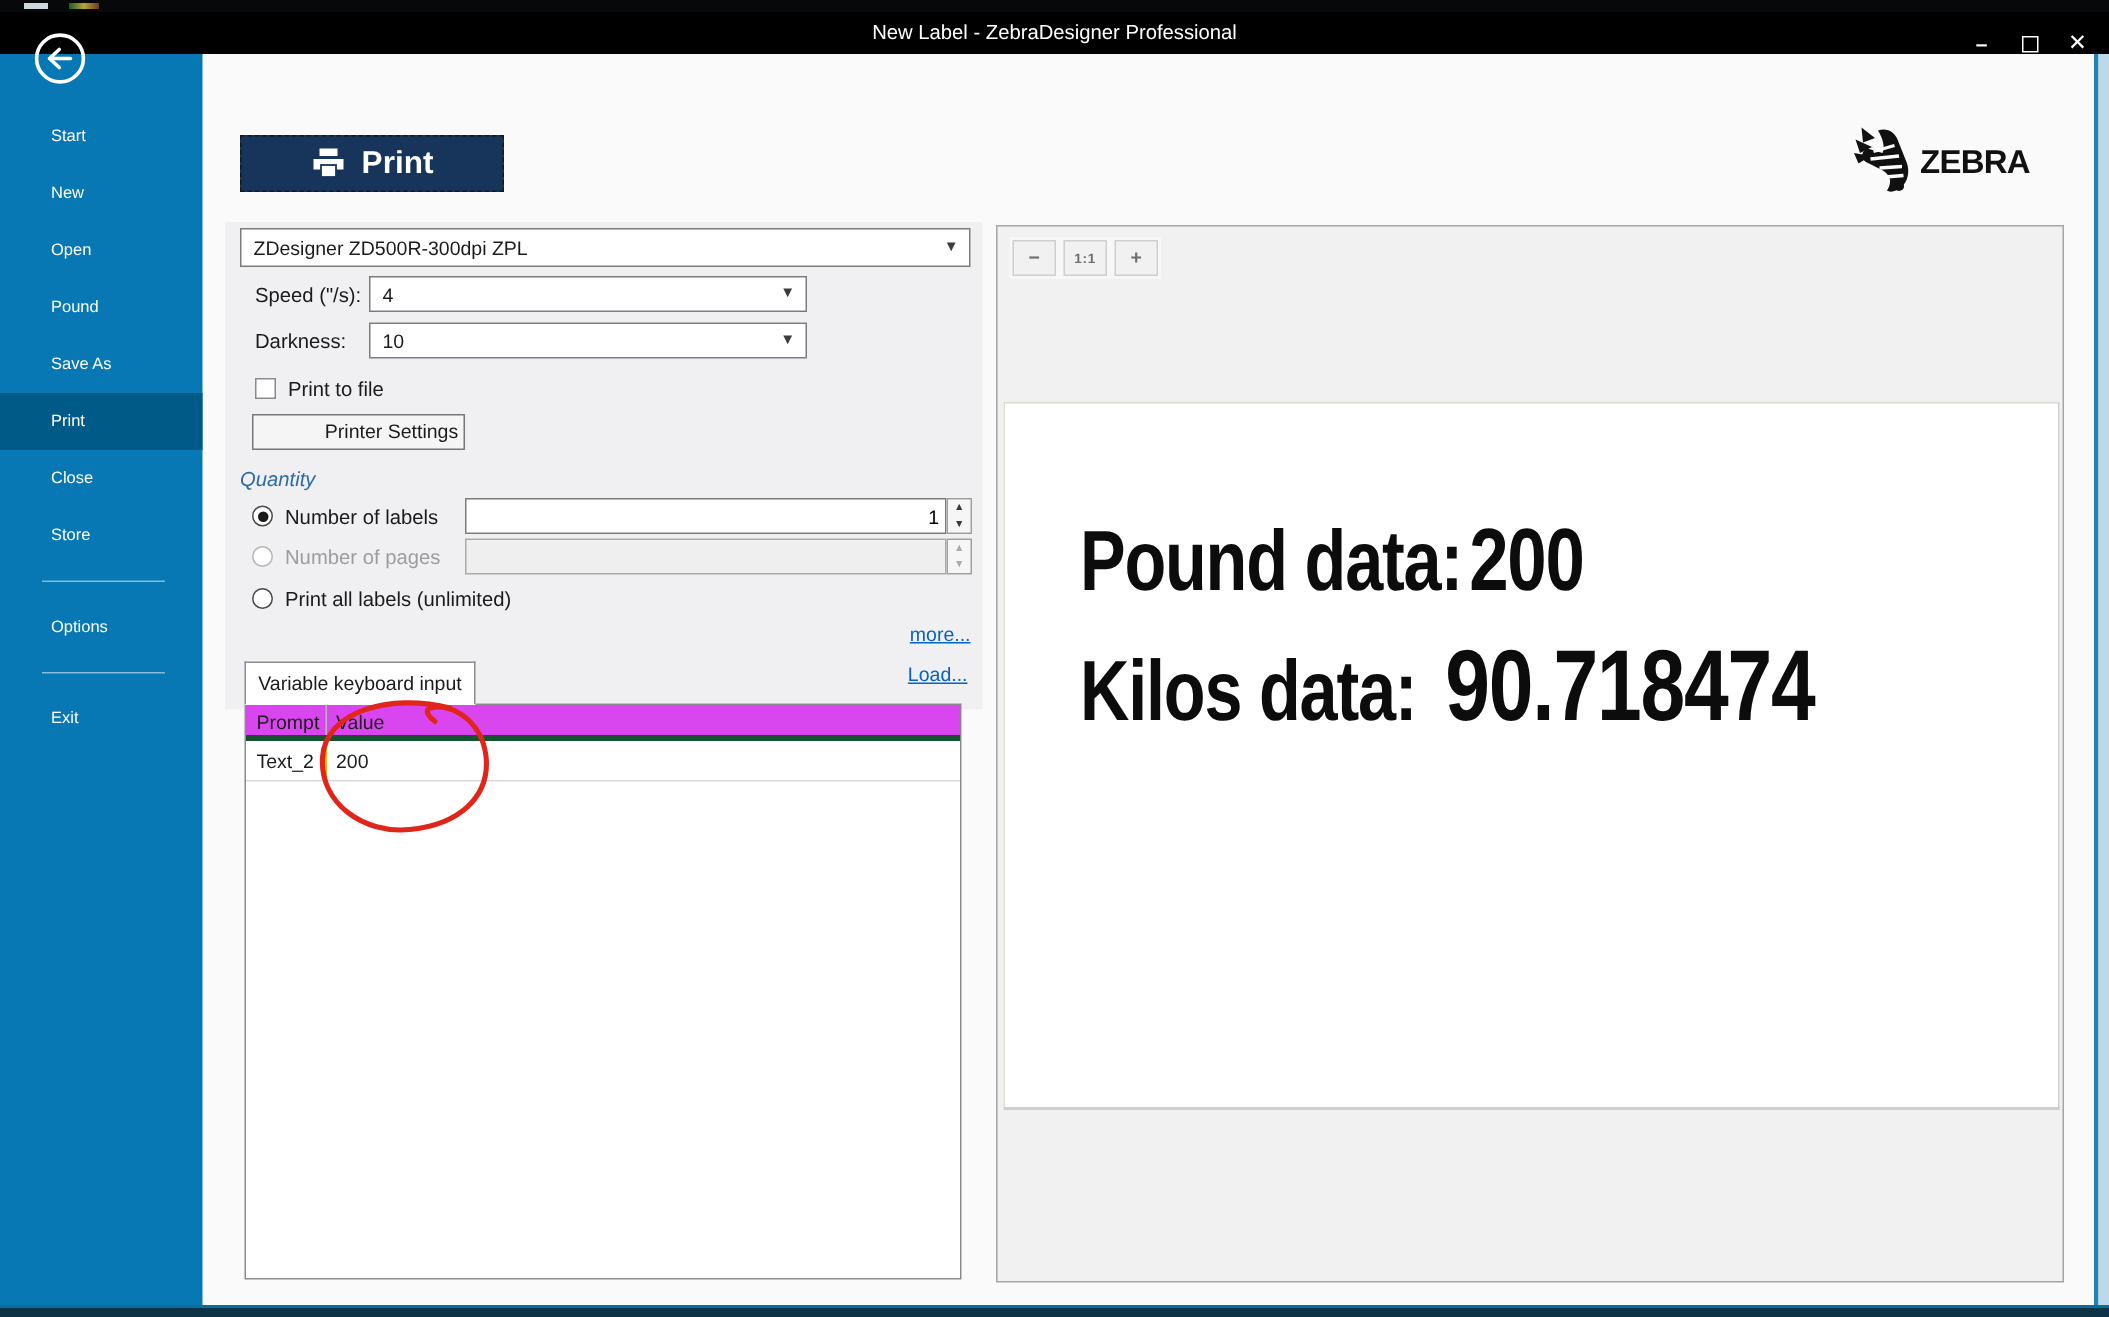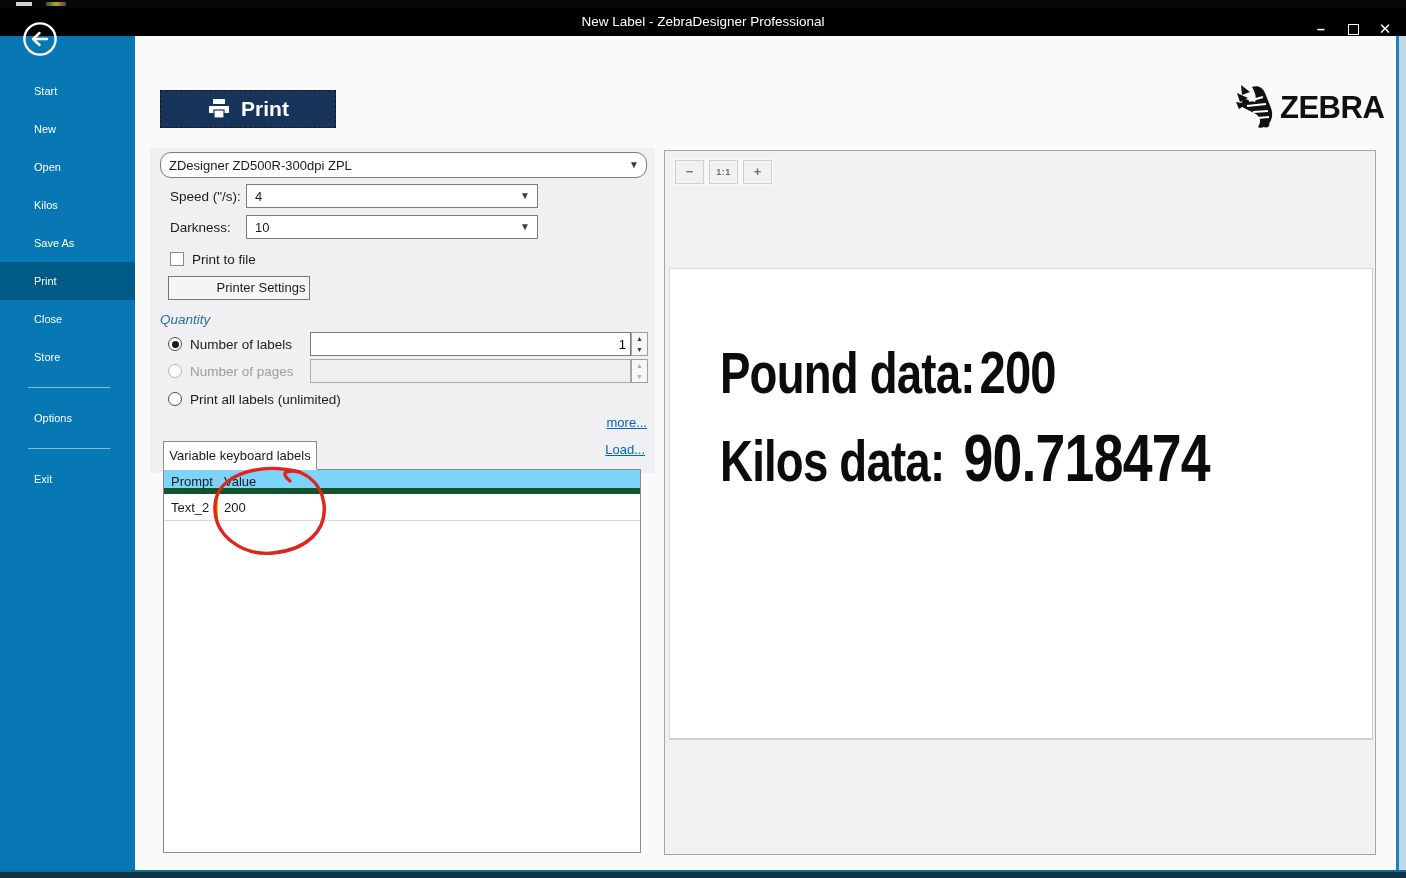--- a/index.html
+++ b/index.html
@@ -35,28 +35,28 @@
   .edge-bottom { position:absolute; left:0; top:872px; width:1406px; height:6px; background:#0e3347; z-index:5; }
 
   
   .main { position:absolute; left:135px; top:36px; width:1261px; height:836px; background:#fbfafb; }
 
   .print-btn { position:absolute; left:25px; top:54px; width:176px; height:38px; background:#17355b;
     border:1px dashed #16181c; color:#fff; font-size:21px; font-weight:bold; display:flex;
     align-items:center; justify-content:center; gap:10px; cursor:pointer; }
 
   .logo { position:absolute; left:1100px; top:48px; display:flex; align-items:center; gap:5px; }
-  .logo .word { font-size:31px; font-weight:bold; letter-spacing:-.5px; color:#111; }
+  .logo .word { font-size:22px; font-weight:bold; letter-spacing:-.5px; color:#111; }
 
   .settings-panel { position:absolute; left:15px; top:112px; width:505px; height:325px; background:#f0eff1; }
 
   .combo { position:absolute; background:#fff; border:1px solid #7c7c7c; font-size:13px; color:#1b1b1b;
     padding-left:8px; display:flex; align-items:center; cursor:pointer; }
   .combo .arrow { position:absolute; right:7px; top:50%; transform:translateY(-54%); font-size:10px; color:#3c3c3c; }
-  .combo.printer { left:25px; top:116px; width:487px; height:26px;border-radius:11px; }
+  .combo.printer { left:25px; top:116px; width:487px; height:26px; }
   .combo.speed { left:111px; top:148px; width:292px; height:24px; }
   .combo.darkness { left:111px; top:179px; width:292px; height:24px; }
 
   .field-label { position:absolute; font-size:13.5px; color:#1b1b1b; }
 
   .checkbox { position:absolute; left:35px; top:216px; width:14px; height:14px; background:#fff;
     border:1px solid #8a8a8a; cursor:pointer; }
 
   .btn-settings { position:absolute; left:33px; top:240px; width:142px; height:24px; background:#f5f5f5;
     border:1px solid #777; font-size:13px; color:#1b1b1b; text-align:center; line-height:22px; cursor:pointer;padding-left:44px; }
@@ -79,21 +79,21 @@
   .spinner.disabled span { color:#ababab; }
 
   .link { position:absolute; font-size:13px; color:#0563c1; text-decoration:underline; text-align:right;
     width:80px; cursor:pointer; }
 
   .tab { position:absolute; left:28px; top:405px; width:154px; height:29px; background:#fff;
     border:1px solid #8a8a8a; border-bottom:1px solid #fff; z-index:2; font-size:13px; color:#1b1b1b;
     text-align:center; line-height:27px; cursor:pointer; }
   .tab-frame { position:absolute; left:28px; top:433px; width:478px; height:384px; background:#fff;
     border:1px solid #8a8a8a; z-index:1; }
-  .grid-header { display:flex; height:24px; background:#7dd3fc; border-bottom:6px solid #14532d;
+  .grid-header { display:flex; height:24px; background:#d946ef; border-bottom:4px solid #14532d;
     font-size:13px; color:#1b1b1b; }
   .grid-header .c1 { width:54px; border-right:1px solid #b9b9b9; padding:4px 0 0 7px; }
   .grid-header .c2 { flex:1; padding:4px 0 0 6px; }
   .grid-row { display:flex; height:27px; border-bottom:1px solid #d9d9d9; font-size:13px; color:#1b1b1b; }
   .grid-row .c1 { width:54px; border-right:2px solid #eab308; padding:6px 0 0 7px; }
   .grid-row .c2 { flex:1; padding:6px 0 0 6px; }
 
   .annotation-svg { position:absolute; left:70px; top:424px; width:135px; height:110px; z-index:3; pointer-events:none; }
 
   
@@ -133,21 +133,21 @@
     <circle cx="18" cy="18" r="15.6" fill="none" stroke="#fff" stroke-width="2.4"></circle>
     <path d="M25 18 H12 M17.5 12 L11 18 L17.5 24" fill="none" stroke="#fff" stroke-width="2.4" stroke-linecap="round" stroke-linejoin="round"></path>
   </svg>
 </div>
 
 <div class="sidebar">
   <div class="nav">
     <div class="nav-item">Start</div>
     <div class="nav-item">New</div>
     <div class="nav-item">Open</div>
-    <div class="nav-item">Kilos</div>
+    <div class="nav-item">Pound</div>
     <div class="nav-item">Save As</div>
     <div class="nav-item selected">Print</div>
     <div class="nav-item">Close</div>
     <div class="nav-item">Store</div>
     <div class="nav-divider"></div>
     <div class="nav-item">Options</div>
     <div class="nav-divider"></div>
     <div class="nav-item">Exit</div>
   </div>
 </div>
@@ -223,21 +223,21 @@
     <span>▲</span>
     <span>▼</span>
   </div>
 
   <div class="radio" style="left:33px; top:356px;"></div>
   <div class="field-label" style="left:55px; top:356px;">Print all labels (unlimited)</div>
 
   <div class="link" style="left:432px; top:379px;">more...</div>
   <div class="link" style="left:430px; top:406px;">Load...</div>
 
-  <div class="tab">Variable keyboard labels</div>
+  <div class="tab">Variable keyboard input</div>
 
   <div class="tab-frame">
     <div class="grid-header">
       <div class="c1">Prompt</div>
       <div class="c2">Value</div>
     </div>
     <div class="grid-row">
       <div class="c1">Text_2</div>
       <div class="c2">200</div>
     </div>

